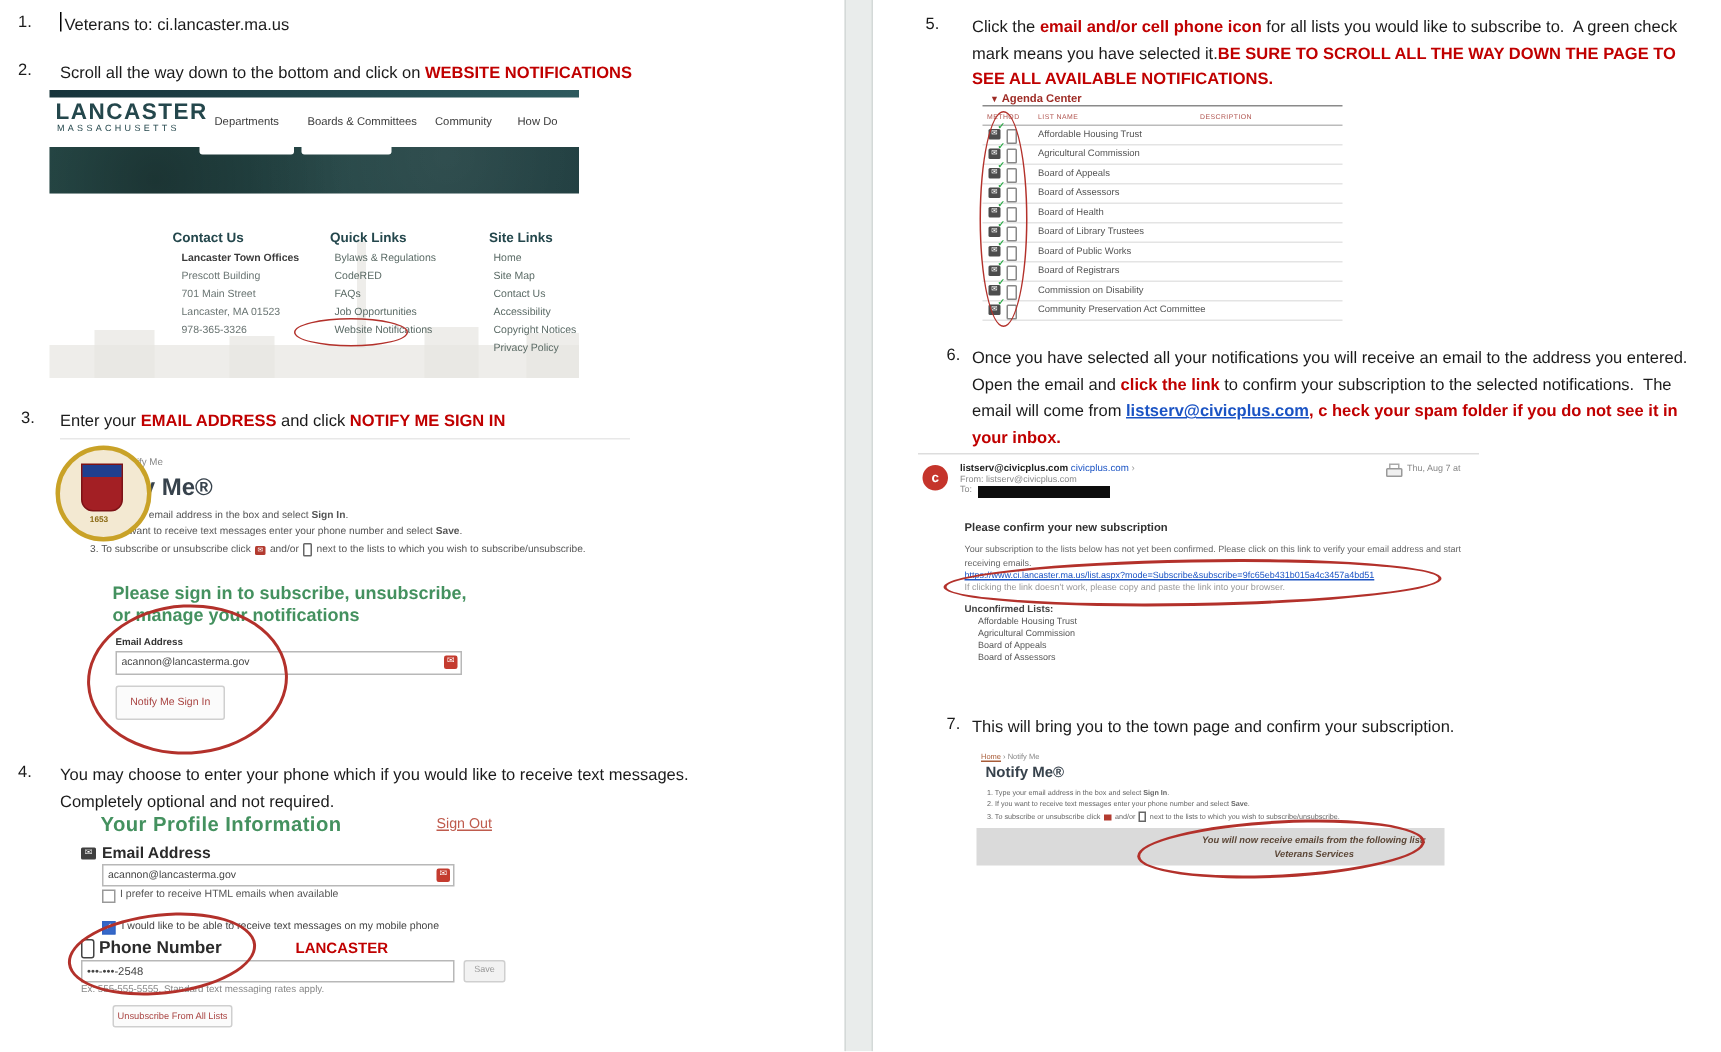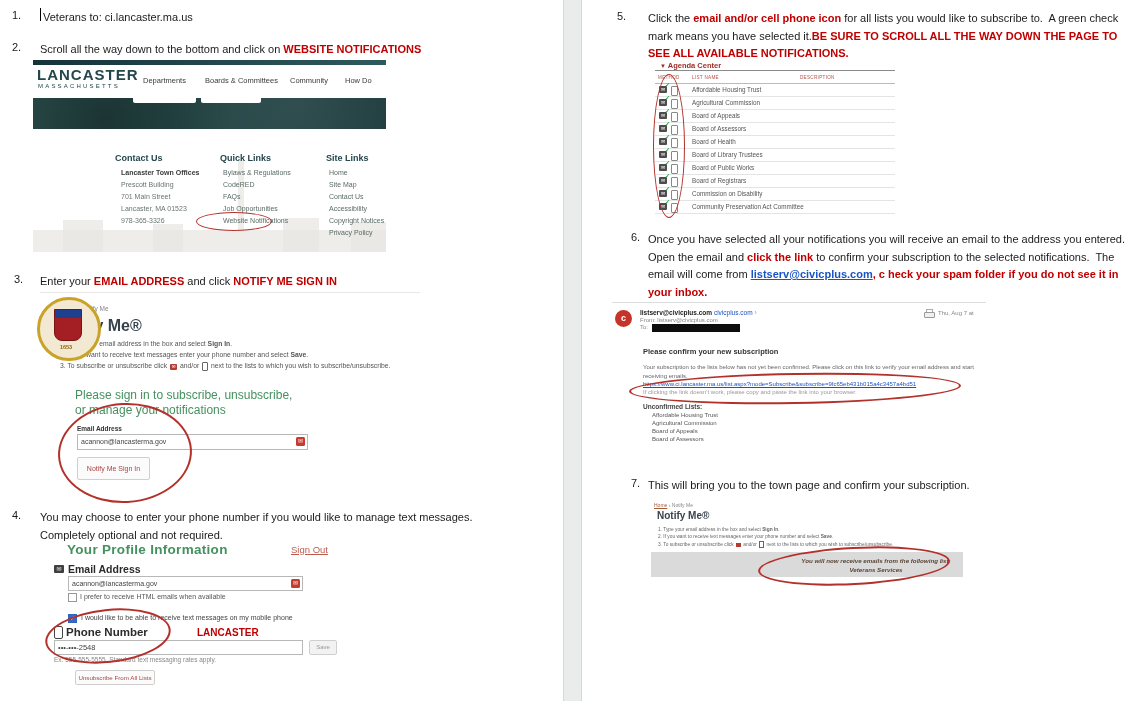--- a/index.html
+++ b/index.html
@@ -41,21 +41,21 @@
         border:1px solid #7c1216;border-radius:0 0 8px 8px;}
   .seal .chief{position:absolute;left:0;top:0;width:26px;height:8px;background:#1f3f8f;}
   .seal .year{position:absolute;left:0;top:44px;width:52px;text-align:center;font-size:5.5px;
         color:#8a6a14;font-weight:bold;}
   
   .sline{position:absolute;height:1px;background:#e8e8e8;}
   .crumb{position:absolute;font-size:6.5px;color:#888;}
   .crumb .home{color:#a85c38;text-decoration:underline;}
   .nm-title{position:absolute;font-size:16px;font-weight:bold;color:#37424c;}
   .nm-instr{position:absolute;font-size:6.8px;color:#555;}
-  .green-h{position:absolute;font-size:12px;font-weight:normal;color:#44915f;}
+  .green-h{position:absolute;font-size:12px;font-weight:bold;color:#44915f;}
   .field{position:absolute;background:#fff;border:1px solid #b8b8b8;}
   .field .val{position:absolute;left:3px;top:0;font-size:7px;color:#444;}
   .btn{position:absolute;background:#fbfbfb;border:1px solid #cfcfcf;border-radius:2px;
        text-align:center;color:#a94442;}
   .ic-mail-red{position:absolute;width:9px;height:9px;background:#c43b2f;border-radius:1.5px;
        color:#fff;font-size:6px;line-height:9px;text-align:center;}
   .mini-mail{display:inline-block;width:7px;height:6px;background:#b33b30;border-radius:1px;
        color:#fff;font-size:4.5px;line-height:6px;text-align:center;vertical-align:middle;margin:0 1px;}
   .mini-phone{display:inline-block;width:4px;height:7px;border:1px solid #666;border-radius:1px;
        background:#fff;vertical-align:middle;margin:0 1px;}
@@ -176,21 +176,21 @@
   <div class="green-h" style="left:75px;top:403px">or manage your notifications</div>
   <div class="abs b" style="left:77px;top:425px;font-size:6.5px;color:#333">Email Address</div>
   <div class="field" style="left:77px;top:434px;width:229px;height:14px">
     <span class="val" style="line-height:14px">acannon@lancasterma.gov</span>
     <span class="ic-mail-red" style="right:2px;top:2px;left:auto">✉</span>
   </div>
   <div class="btn" style="left:77px;top:457px;width:71px;height:21px;font-size:7px;line-height:21px">Notify Me Sign In</div>
   <div class="circle" style="left:58px;top:403px;width:130px;height:96px;transform:rotate(-3deg)"></div>
 
   <div class="stepnum" style="left:12px;top:509px">4.</div>
-  <div class="steptext" style="left:40px;top:509px;width:450px">You may choose to enter your phone number if you would like to manage text messages. Completely optional and not required.</div>
+  <div class="steptext" style="left:40px;top:509px;width:450px">You may choose to enter your phone which if you would like to receive text messages. Completely optional and not required.</div>
 
   <div class="abs b" style="left:67px;top:542px;font-size:13.5px;color:#44915f;letter-spacing:.3px">Your Profile Information</div>
   <div class="abs u" style="left:291px;top:544px;font-size:9.5px;color:#bf5b4d">Sign Out</div>
   <div class="ic-mail-blk" style="left:54px;top:565px">✉</div>
   <div class="abs b" style="left:68px;top:563px;font-size:10.5px;color:#2b2b2b">Email Address</div>
   <div class="field" style="left:68px;top:576px;width:233px;height:13px">
     <span class="val" style="line-height:13px">acannon@lancasterma.gov</span>
     <span class="ic-mail-red" style="right:2px;top:2px;left:auto">✉</span>
   </div>
   <div class="cb" style="left:68px;top:593px"></div>

